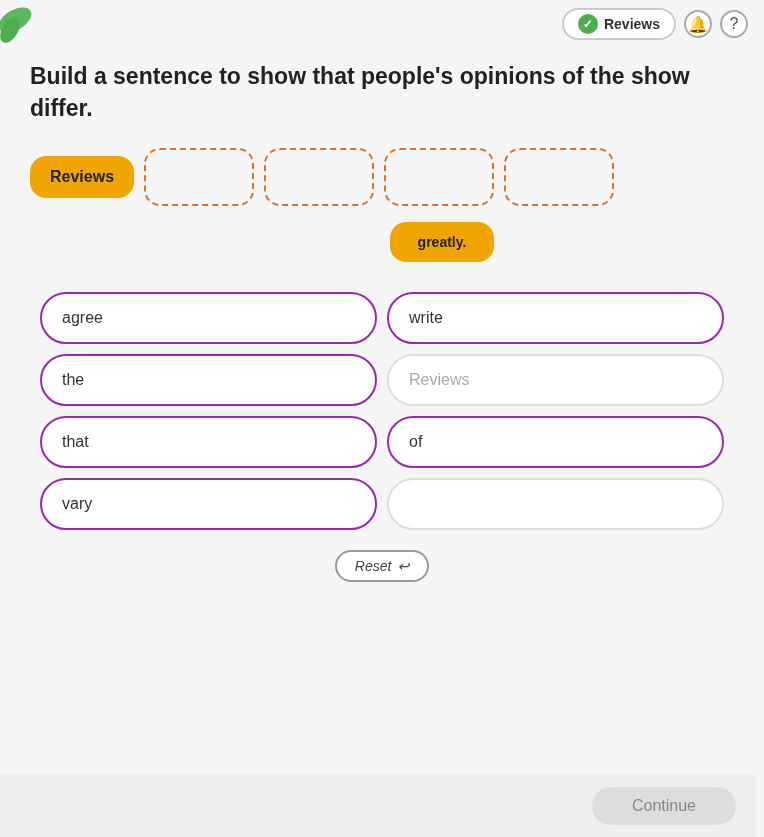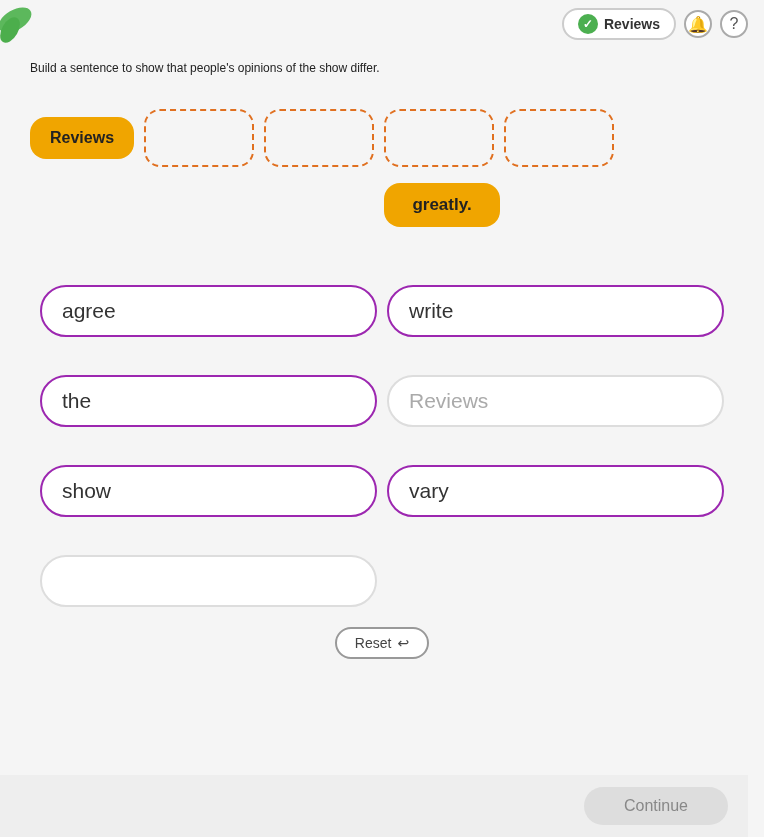--- a/index.html
+++ b/index.html
@@ -68,24 +68,24 @@
     .main-content {
       position: absolute;
       top: 40px;
       left: 0;
       right: 0;
       padding: 20px 30px;
     }
 
     
     .instruction {
-      font-size: 12px;
-      font-weight: normal;
+      font-size: 23px;
+      font-weight: bold;
       color: #222;
-      margin-bottom: 32px;
+      margin-bottom: 24px;
       line-height: 1.4;
     }
 
     
     .sentence-builder {
       display: flex;
       align-items: center;
       gap: 10px;
       margin-bottom: 16px;
       flex-wrap: wrap;
@@ -115,48 +115,47 @@
       display: flex;
       justify-content: center;
       margin-left: 120px;
       margin-bottom: 30px;
     }
 
     .greatly-tile {
       background: #f0a500;
       border-radius: 16px;
       padding: 12px 28px;
-      font-size: 17px;
+      font-size: 14px;
       font-weight: bold;
       color: #222;
       text-align: center;
     }
 
     
     .word-options {
       display: grid;
       grid-template-columns: 1fr 1fr;
       gap: 10px;
       margin-bottom: 20px;
       padding: 0 10px;
     }
 
     .word-option {
       border: 2.5px solid #9c27b0;
       border-radius: 30px;
       padding: 12px 20px;
-      font-size: 21px;
+      font-size: 16px;
       color: #333;
       background: white;
       cursor: pointer;
       text-align: left;
       min-height: 52px;
       display: flex;
       align-items: center;
-      margin-top: 28px;
     }
 
     .word-option.used {
       border-color: #ddd;
       color: #aaa;
     }
 
     .word-option.empty {
       border-color: #ddd;
       min-height: 52px;
@@ -173,28 +172,29 @@
       border: 2px solid #999;
       border-radius: 20px;
       background: white;
       padding: 6px 18px;
       font-size: 14px;
       color: #444;
       cursor: pointer;
       display: flex;
       align-items: center;
       gap: 6px;
+      font-style: italic;
     }
 
     
     .continue-bar {
       position: absolute;
       bottom: 0;
       left: 0;
-      right: 16px;
+      right: 8px;
       background: #eee;
       padding: 12px 20px;
       display: flex;
       justify-content: flex-end;
     }
 
     .continue-btn {
       border: none;
       background: #ddd;
       border-radius: 24px;
@@ -248,21 +248,22 @@
 
   <div class="greatly-row">
     <div class="greatly-tile">greatly.</div>
   </div>
 
   <div class="word-options">
     <div class="word-option">agree</div>
     <div class="word-option">write</div>
     <div class="word-option">the</div>
     <div class="word-option used">Reviews</div>
-    <div class="word-option">show</div>
+    <div class="word-option">that</div>
+    <div class="word-option">of</div>
     <div class="word-option">vary</div>
     <div class="word-option empty"></div>
   </div>
 
   <div class="reset-row">
     <button class="reset-btn">
       <span>Reset</span>
       <span>↩</span>
     </button>
   </div>

